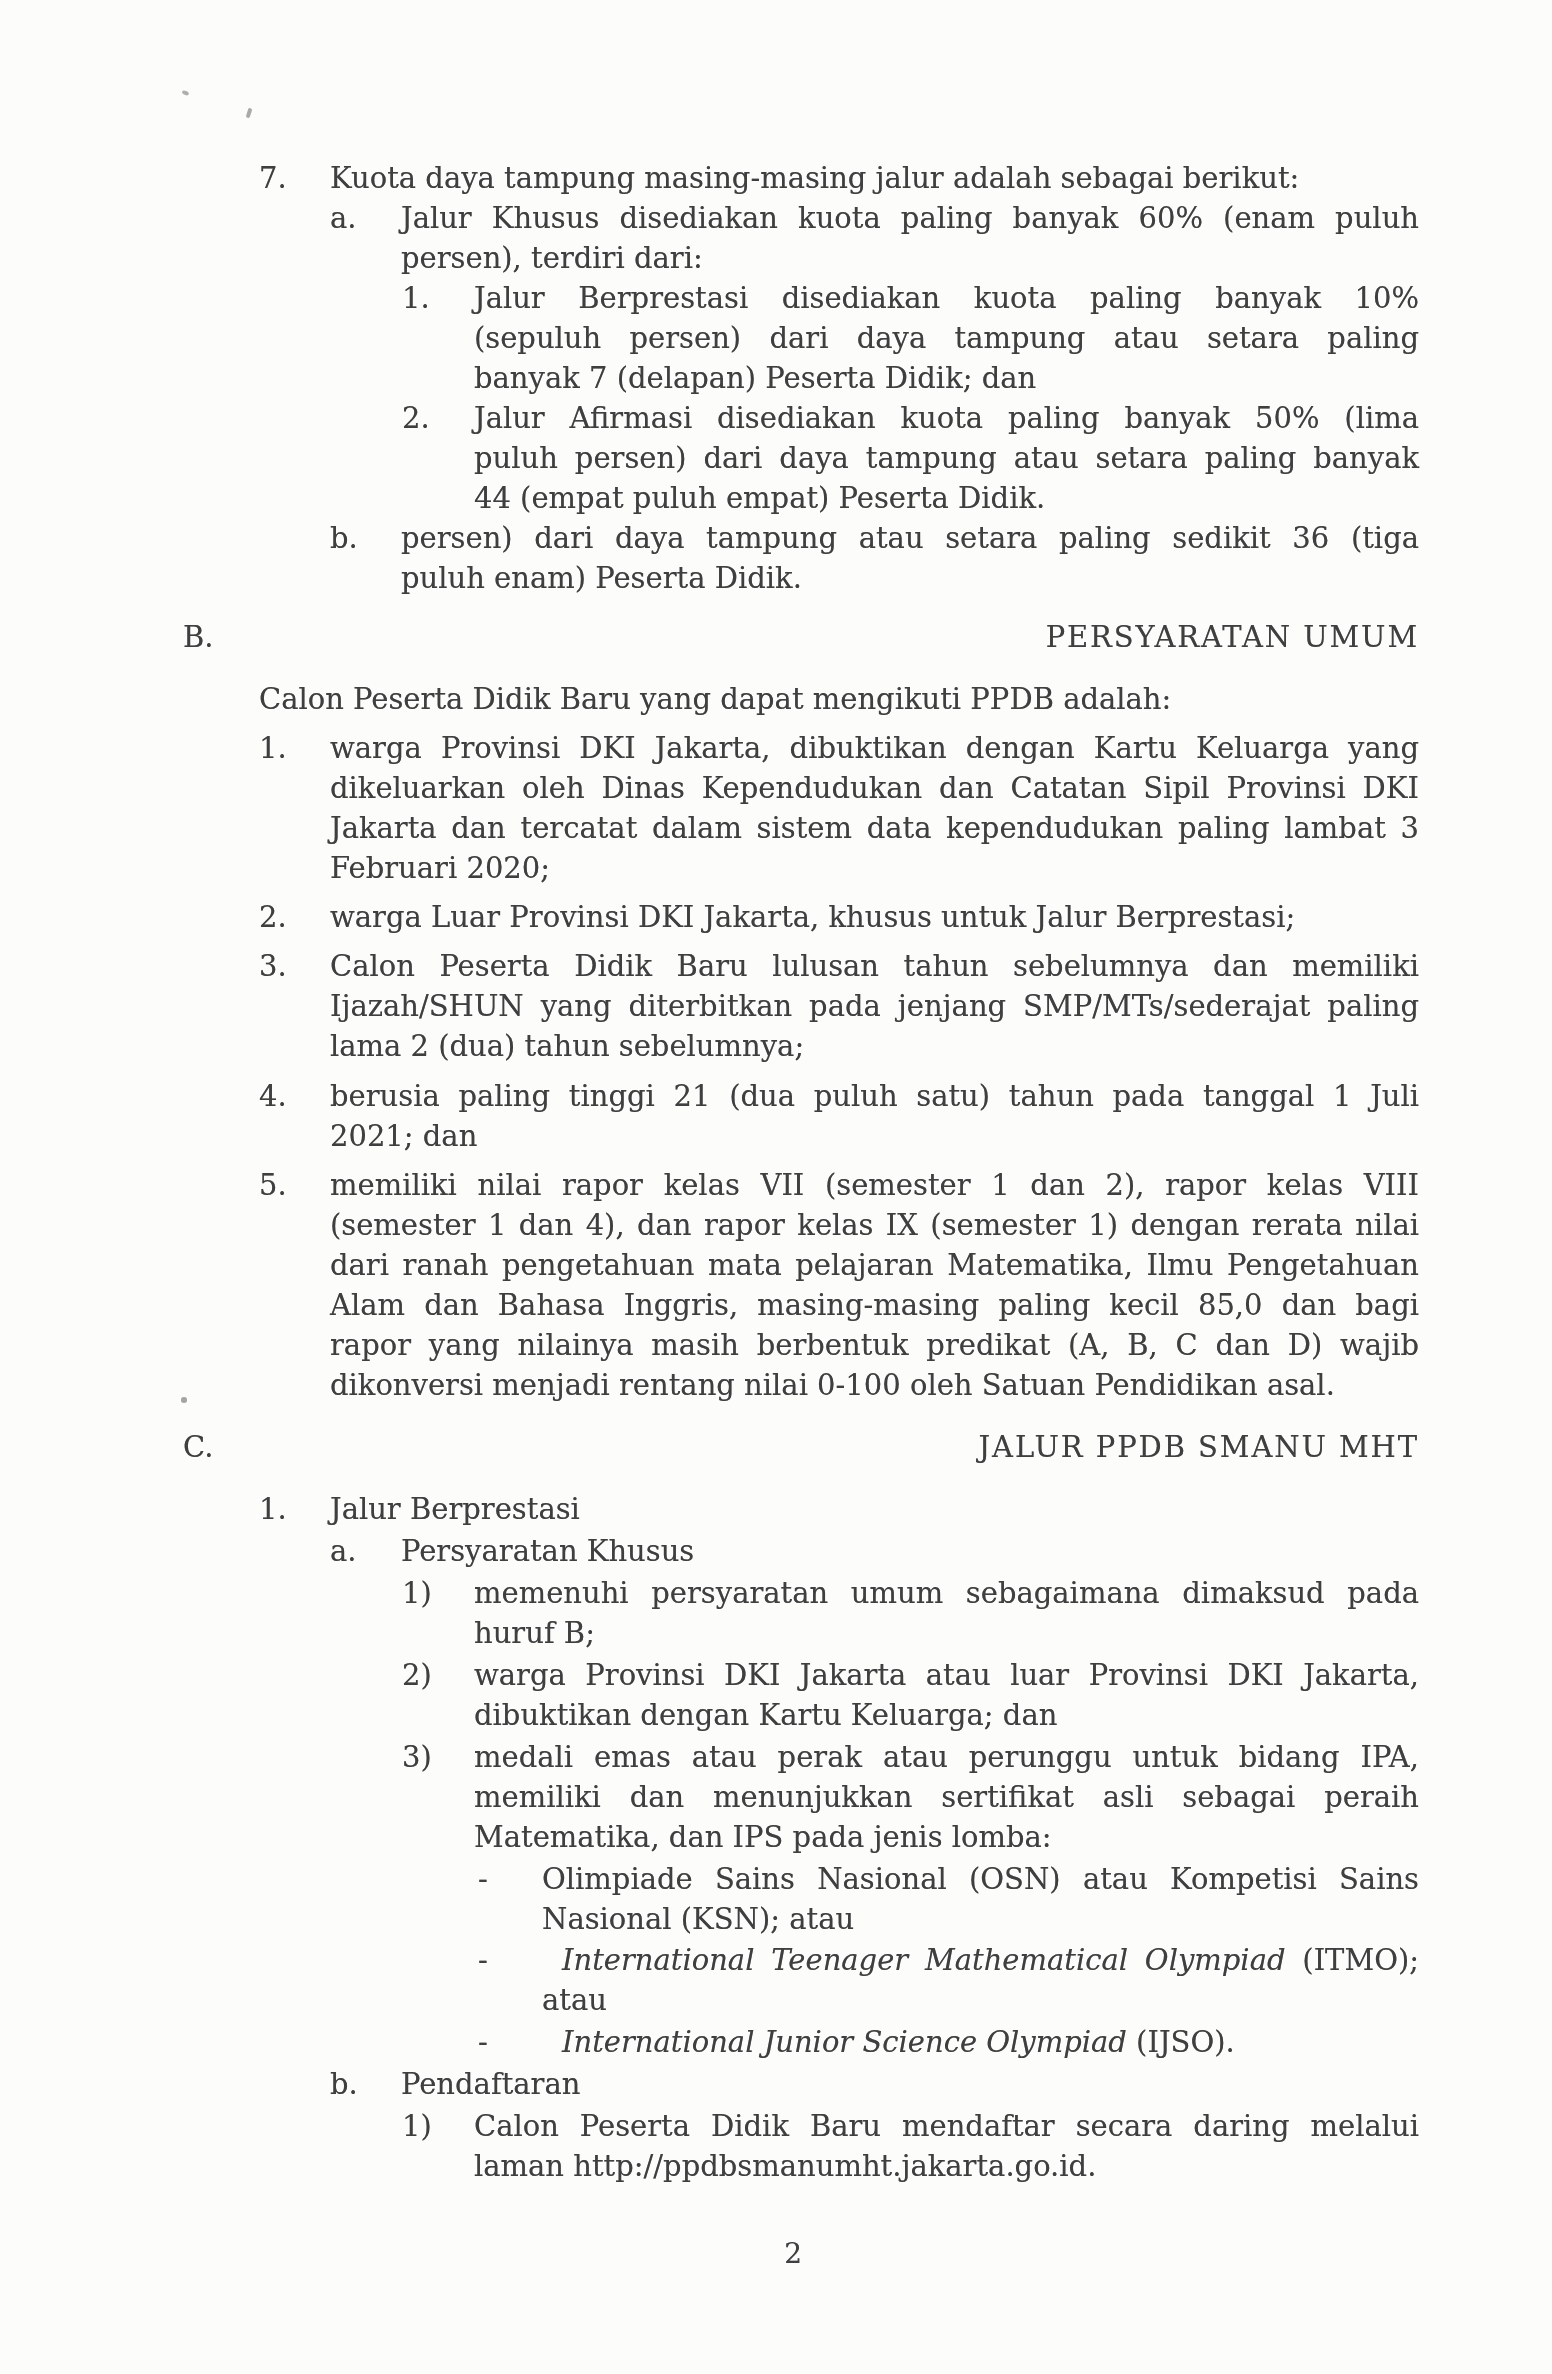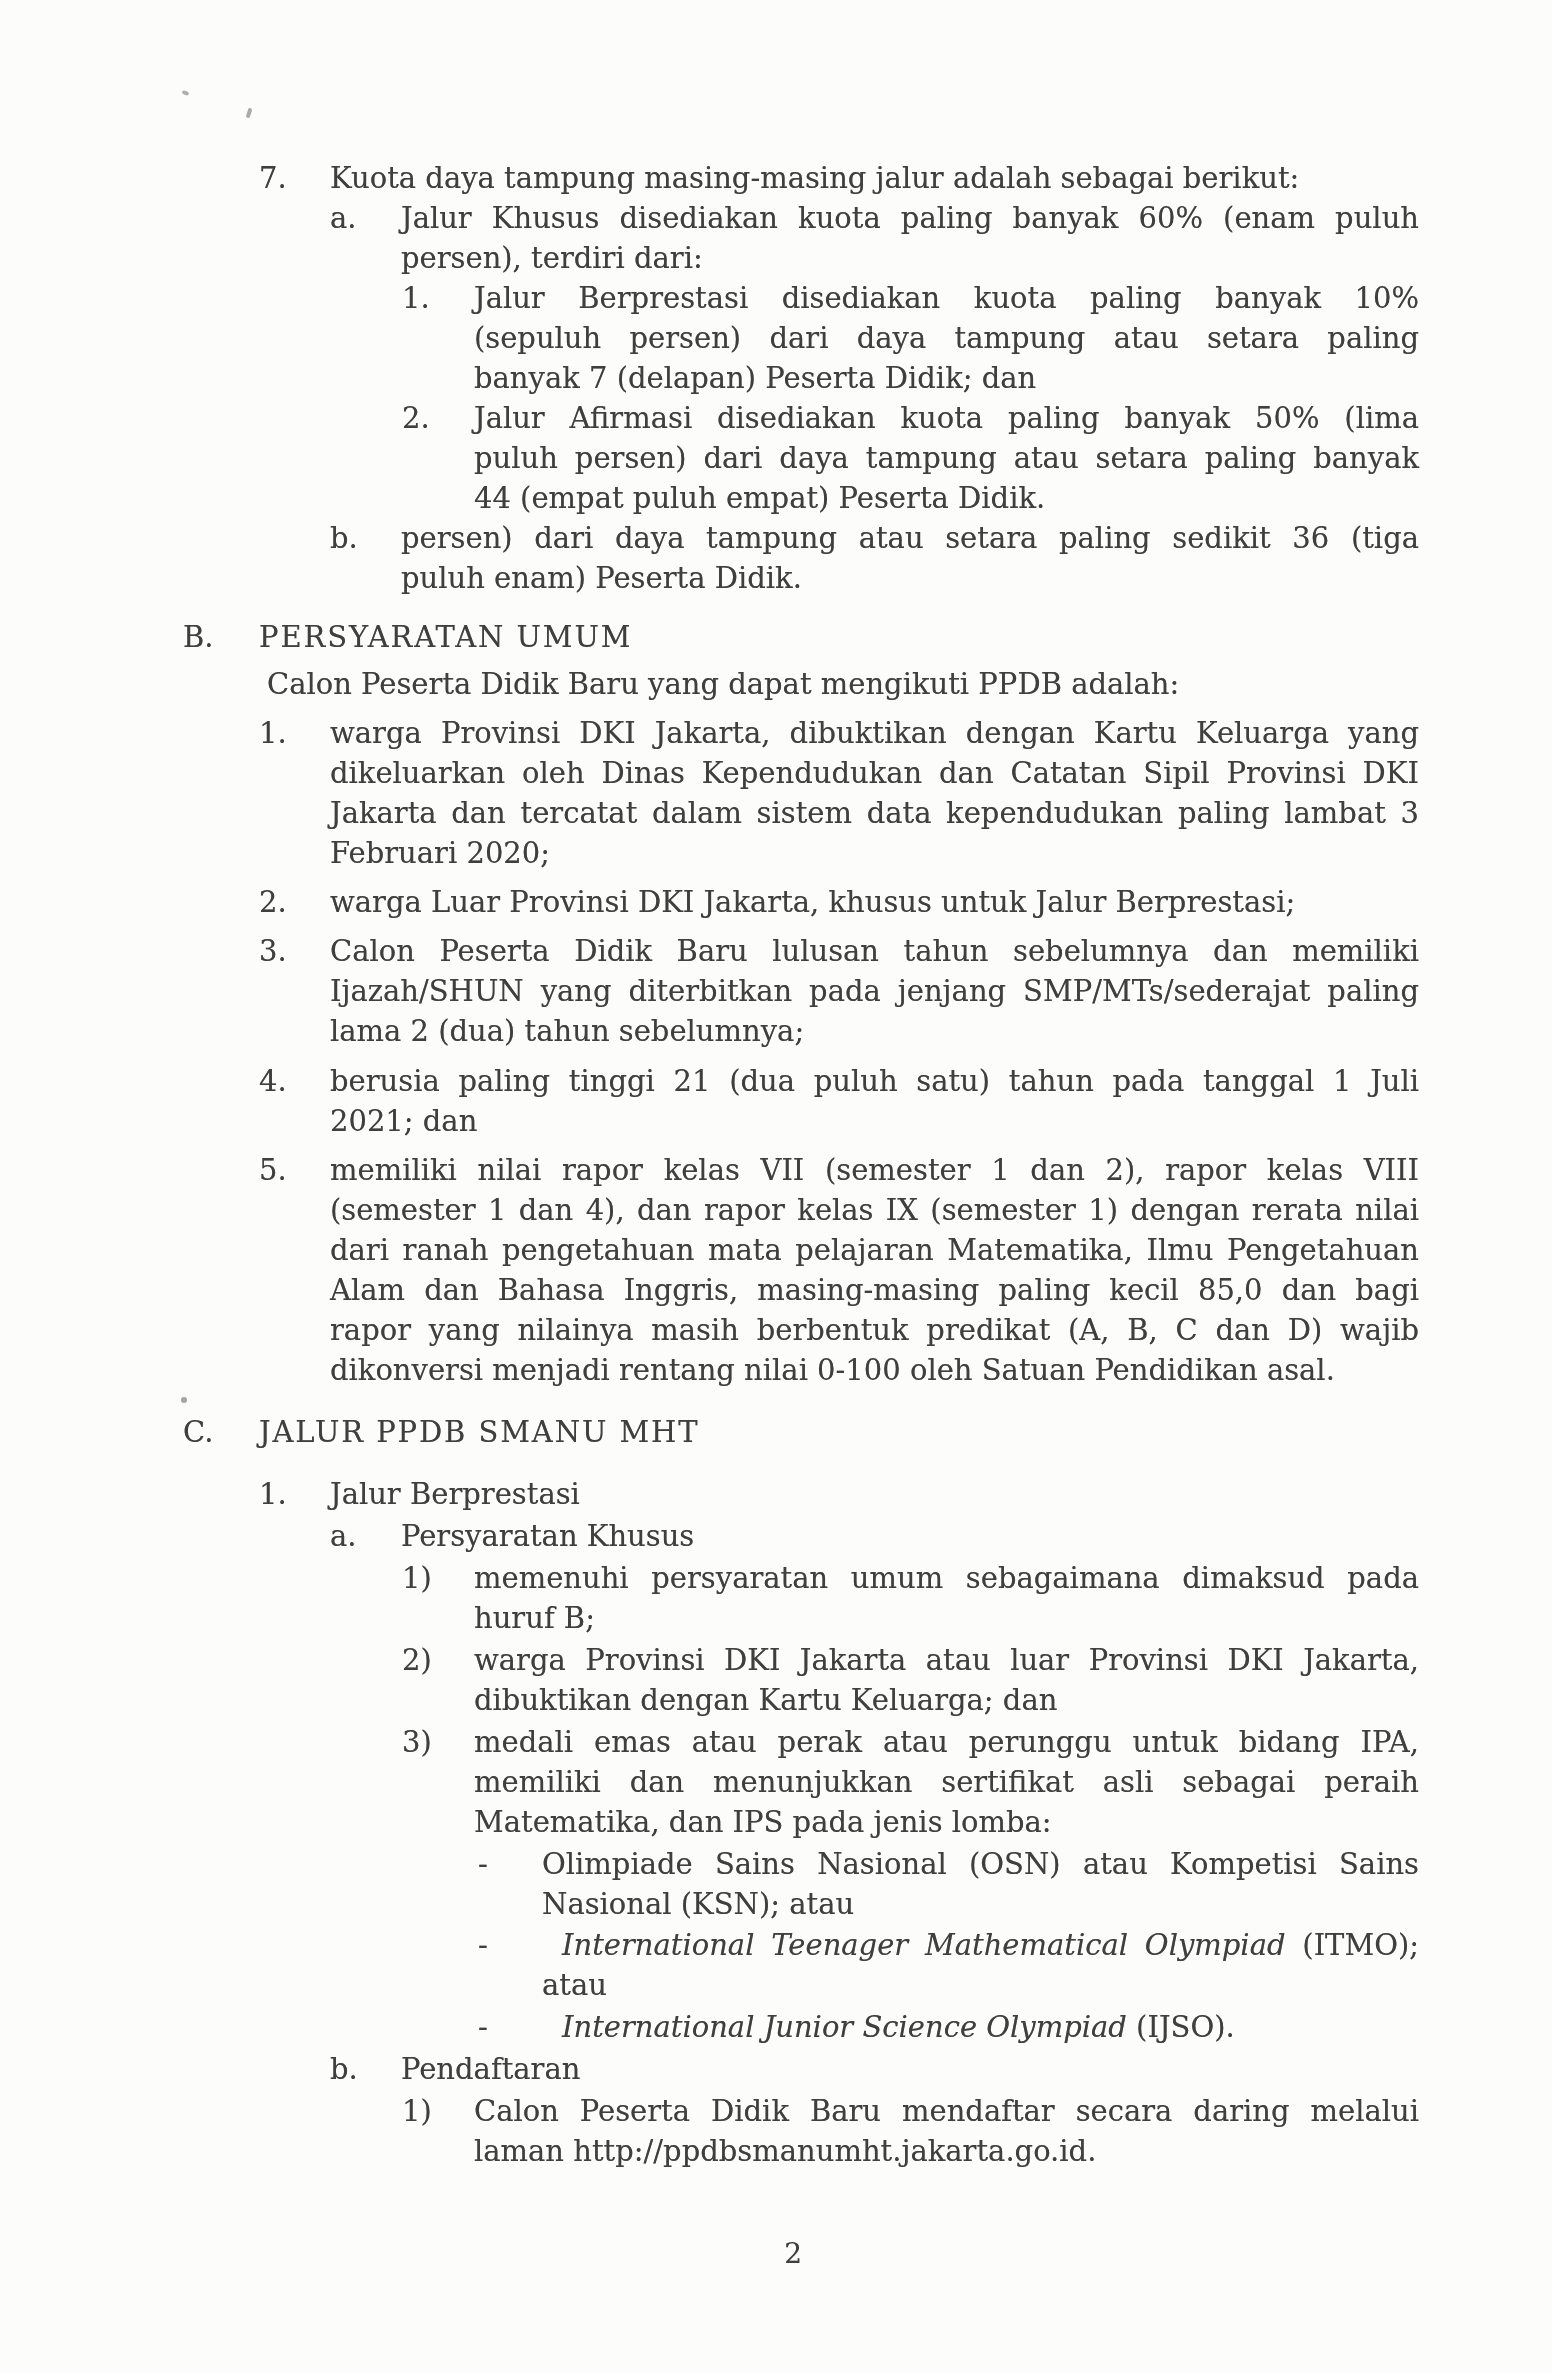--- a/index.html
+++ b/index.html
@@ -24,25 +24,25 @@
   .lv-3 {margin-left:402px;}
   .lv-3 > .label{flex:0 0 72px;}
   .lv-4 {margin-left:478px;}
   .lv-4 > .label{flex:0 0 64px;}
   .label{white-space:nowrap;}
   .body{flex:1 1 auto;min-width:0;}
   .line{text-align:left;}
   .line.just{text-align:justify;text-align-last:justify;text-justify:inter-word;}
   .it{font-style:italic;margin-left:20px;}
   .gap-g2{margin-top:1.9px;}
-  .gap-g4{margin-top:7px;gap:8px;}
+  .gap-g4{margin-top:22px;}
   .gap-g10{margin-top:9.3px;}
   .gap-g20{margin-top:18.6px;}
   .gap-g24{margin-top:22px;}
-  [data-name="section-heading"] .line{letter-spacing:1.9px;}
+  [data-name="section-heading"] .line{letter-spacing:1.9px;text-align:right;}
   .footer{position:absolute;top:2237px;left:0;width:1553px;text-align:center;font-size:28px;line-height:33px;}
   .footer span{display:inline-block;transform:translateX(16.7px);}
   .speck{position:absolute;background:#8f8f8f;}
   .speck-1{left:182px;top:91px;width:7.4px;height:3.7px;border-radius:50%;transform:rotate(25deg);opacity:.7;}
   .speck-2{left:247px;top:108px;width:3.7px;height:10.2px;border-radius:1.9px;transform:rotate(18deg);opacity:.75;}
   .speck-3{left:181px;top:1397px;width:5.6px;height:5.6px;border-radius:50%;opacity:.8;}
 </style>
 </head>
 <body>
 

